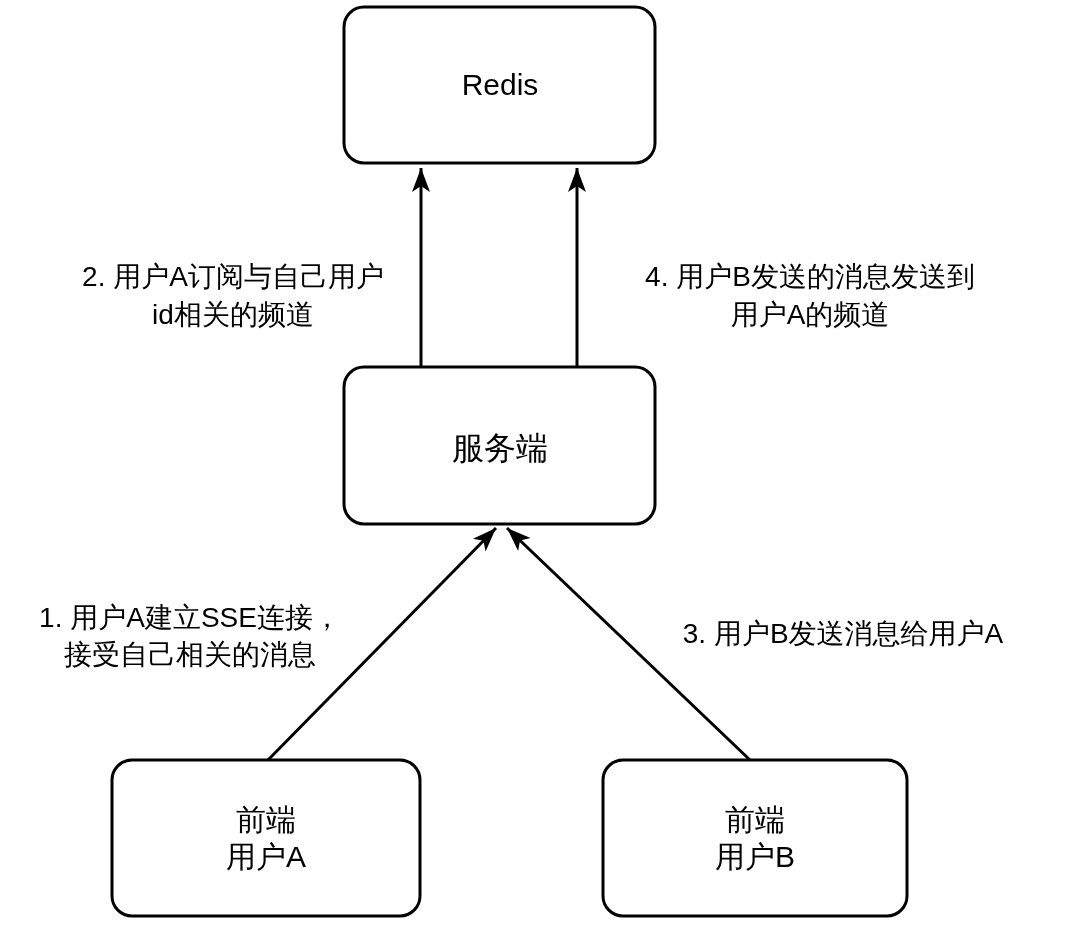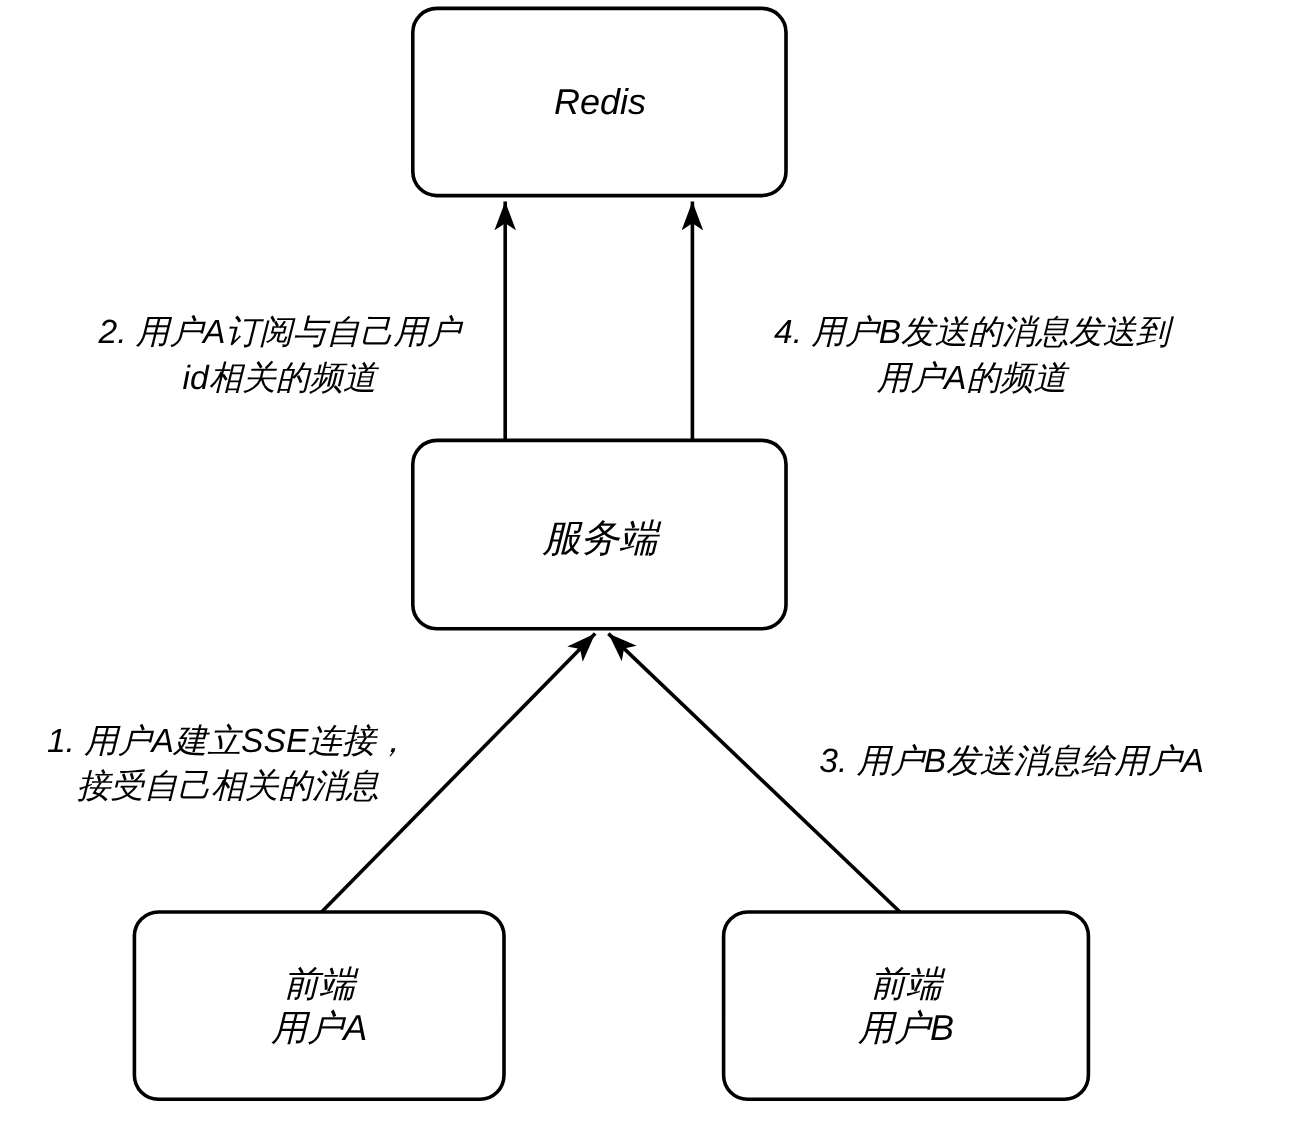--- a/index.html
+++ b/index.html
@@ -6,21 +6,20 @@
     margin: 0;
     padding: 0;
     background: #ffffff;
   }
   .canvas {
     position: relative;
     width: 1080px;
     height: 951px;
     background: #ffffff;
     font-family: "Liberation Sans", sans-serif;
-    font-style: italic;
   }
   svg {
     display: block;
   }
   .node-rect {
     fill: #ffffff;
     stroke: #000000;
     stroke-width: 3;
   }
   .edge-line {

